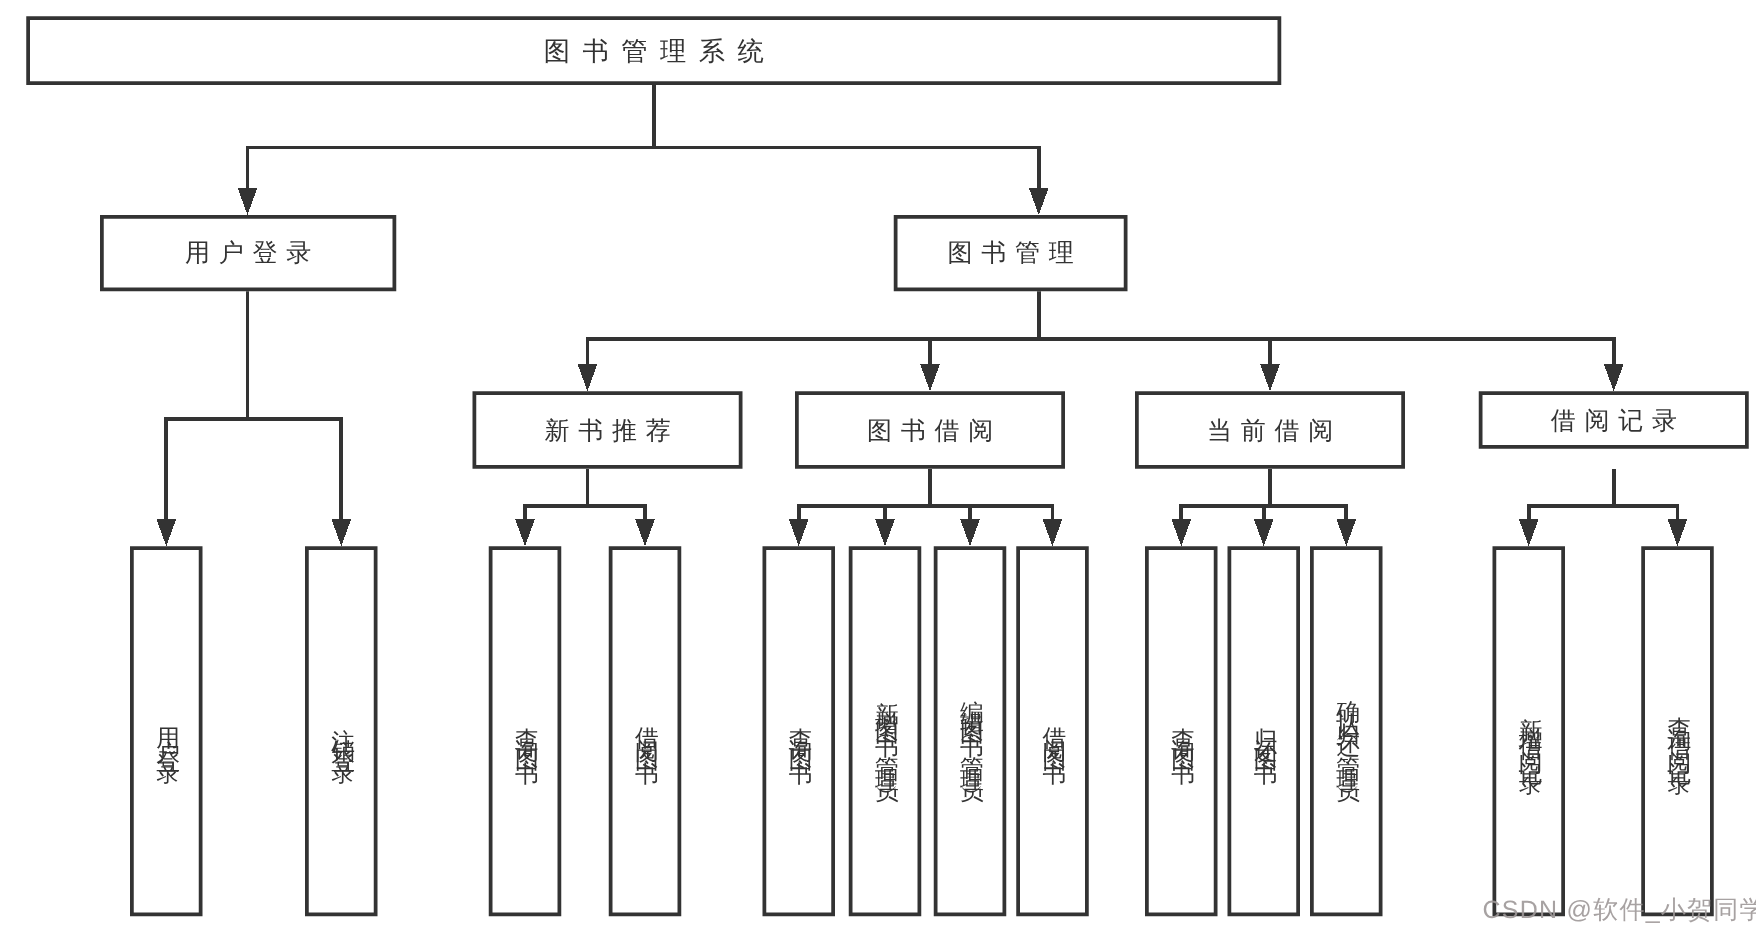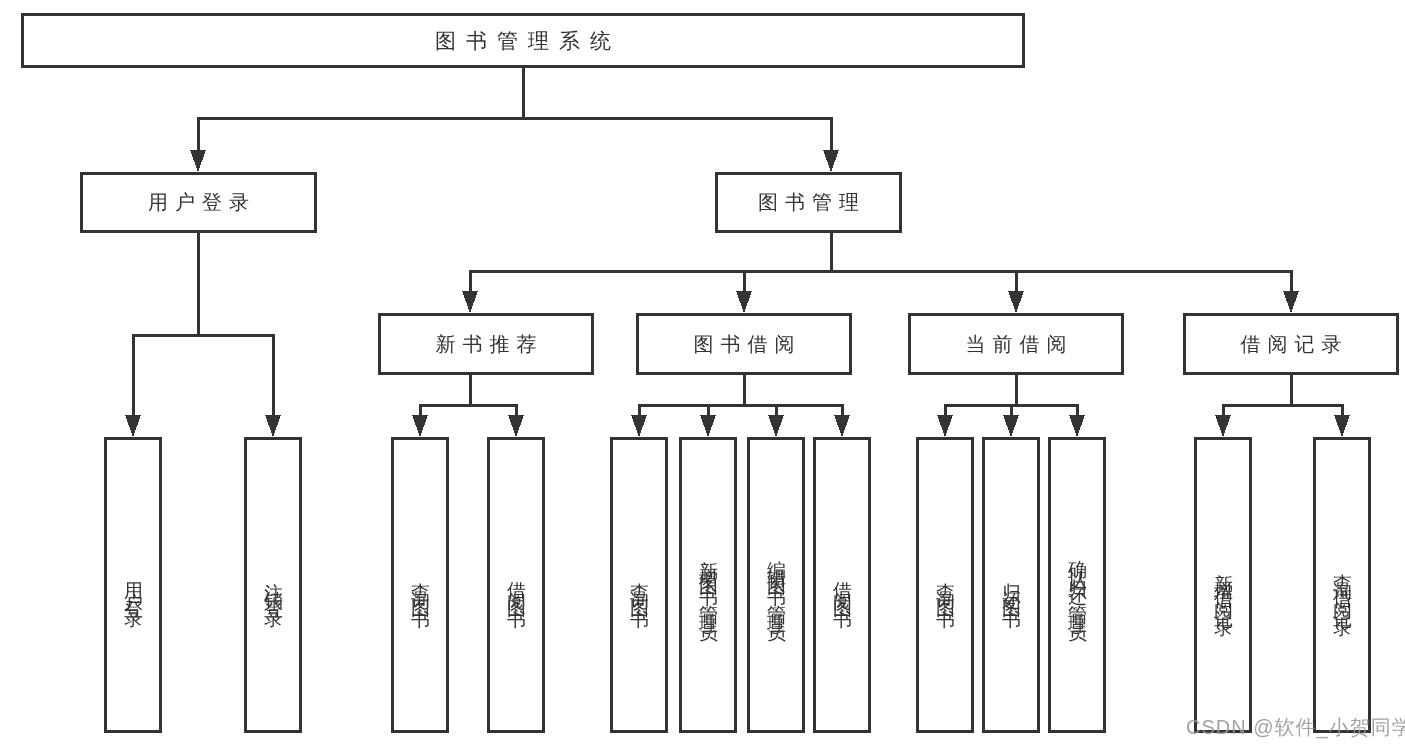--- a/index.html
+++ b/index.html
@@ -155,21 +155,21 @@
 
   <div class="node" style="left:362px; top:313px; width:216px; height:62px;margin-left:16px;">
     <span class="h-label">新书推荐</span>
   </div>
   <div class="node" style="left:636px; top:313px; width:216px; height:62px;">
     <span class="h-label">图书借阅</span>
   </div>
   <div class="node" style="left:908px; top:313px; width:216px; height:62px;">
     <span class="h-label">当前借阅</span>
   </div>
-  <div class="node" style="left:1183px; top:313px; width:216px; height:62px;">
+  <div class="node" style="left:1183px; top:313px; width:216px; height:46px;">
     <span class="h-label">借阅记录</span>
   </div>
 
   <div class="node leaf" style="left:104px; top:437px; width:58px; height:296px;">
     <span class="v-label">用户登录</span>
   </div>
   <div class="node leaf" style="left:244px; top:437px; width:58px; height:296px;">
     <span class="v-label">注销登录</span>
   </div>
 

